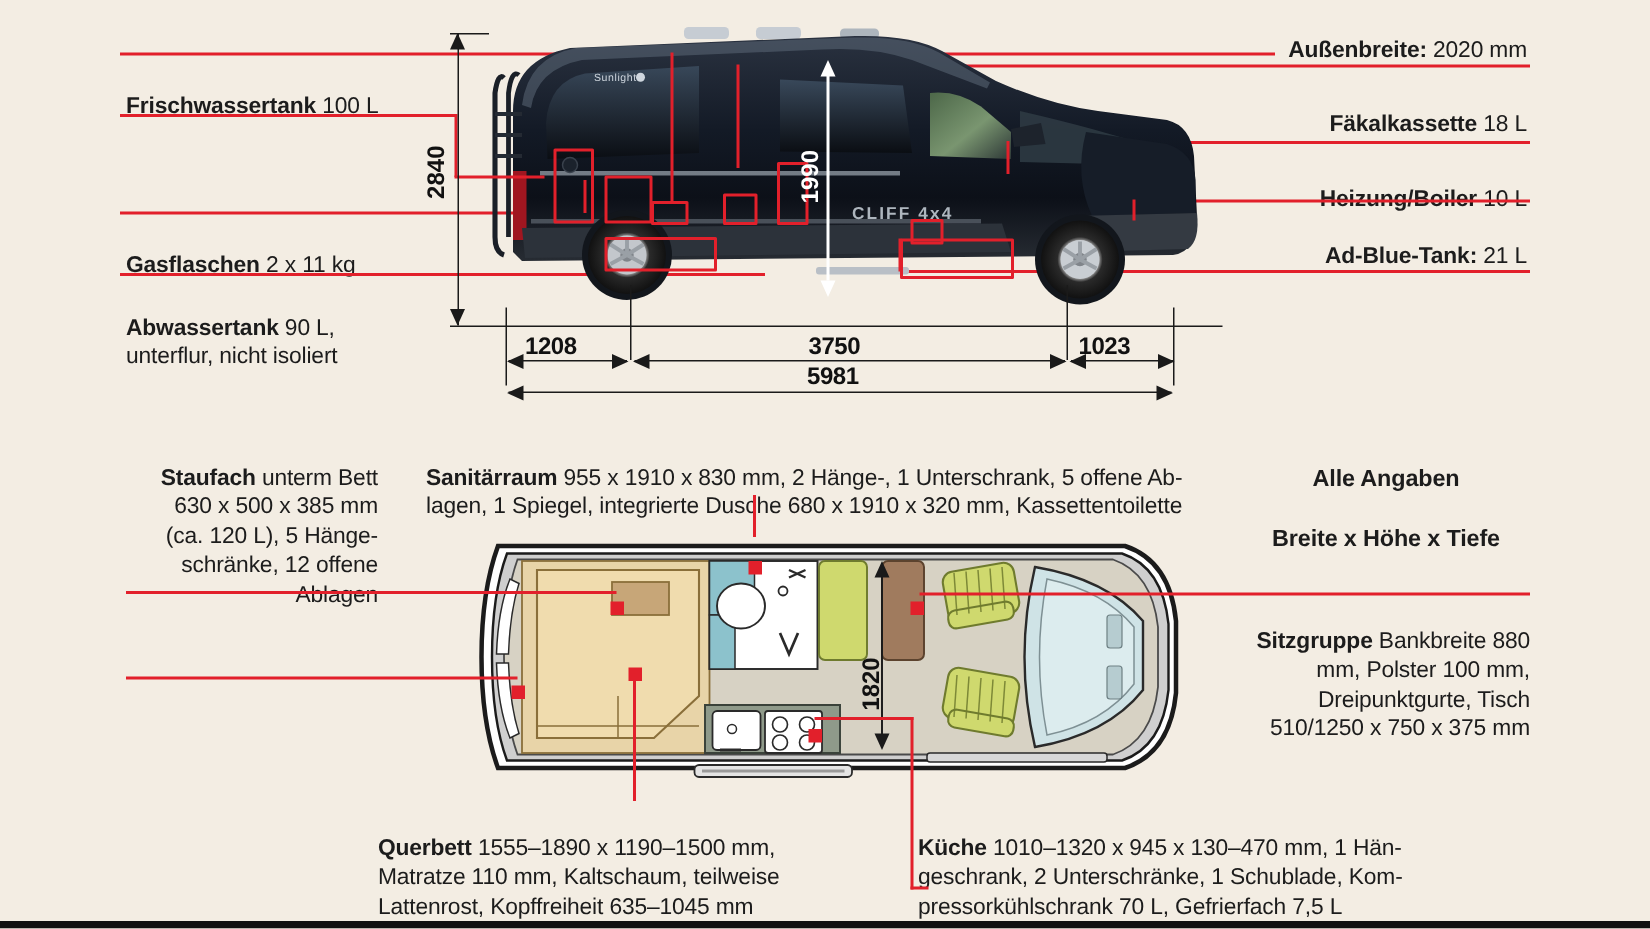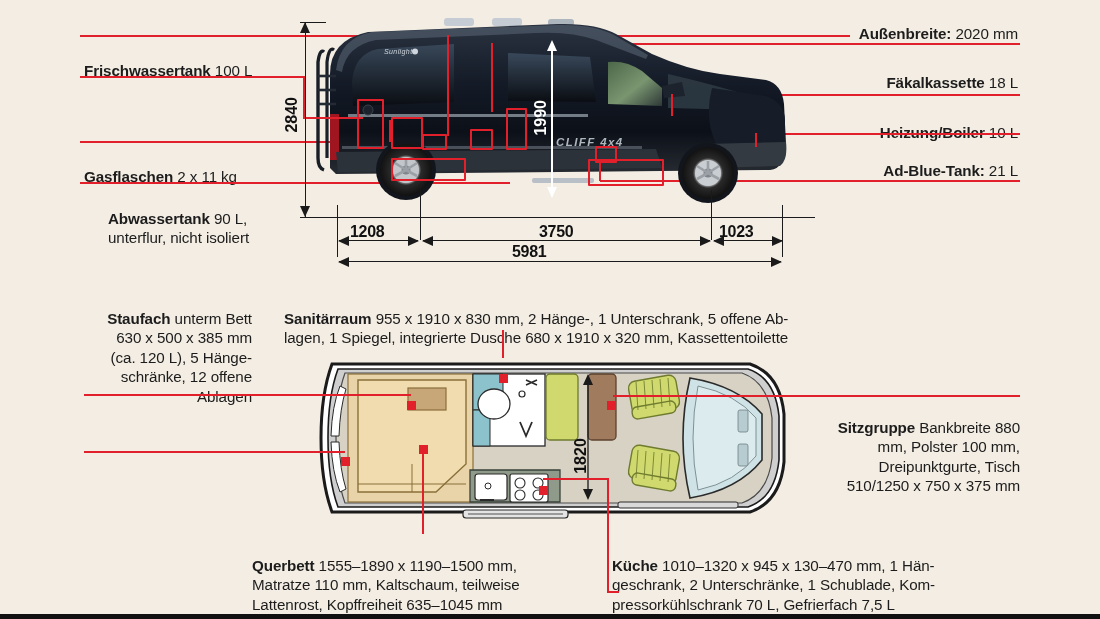--- a/index.html
+++ b/index.html
@@ -35,21 +35,21 @@
   .dimtxt.vert { writing-mode: vertical-rl; transform: rotate(180deg); letter-spacing: 0px; }
   .arrowL, .arrowR, .arrowU, .arrowD { position: absolute; width: 0; height: 0; }
   .arrowL { border-top: 5px solid transparent; border-bottom: 5px solid transparent; border-right: 11px solid #1a1a1a; }
   .arrowR { border-top: 5px solid transparent; border-bottom: 5px solid transparent; border-left: 11px solid #1a1a1a; }
   .arrowU { border-left: 5px solid transparent; border-right: 5px solid transparent; border-bottom: 11px solid #1a1a1a; }
   .arrowD { border-left: 5px solid transparent; border-right: 5px solid transparent; border-top: 11px solid #1a1a1a; }
   .arrowU.w { border-bottom-color: #fff; }
   .arrowD.w { border-top-color: #fff; }
 
   
-  #vehicle { position: absolute; left: 296px; top: 18px; width: 510px; height: 205px; font-style: italic; }
+  #vehicle { position: absolute; left: 308px; top: 18px; width: 510px; height: 205px; }
   .redbox { position: absolute; border: 2.6px solid #e2202b; border-radius: 1px; }
 
   
   #floor { position: absolute; left: 318px; top: 352px; width: 470px; height: 172px; }
 </style>
 </head>
 <body>
 
 <div id="root">
 
@@ -59,21 +59,21 @@
   </div>
 
   <div class="rline" style="left:80px; top:76px; width:224px;"></div>
 
   <div class="rline" style="left:80px; top:141px; width:310px;"></div>
   <div class="lbl" style="left:84px; top:147px; width:230px;">
     <b>Gasflaschen</b><span> 2 x 11 kg</span>
   </div>
 
   <div class="rline" style="left:80px; top:182px; width:430px;"></div>
-  <div class="lbl" style="left:84px; top:189px; width:250px;margin-left:24px;">
+  <div class="lbl" style="left:84px; top:189px; width:250px;">
     <b>Abwassertank</b><span> 90 L,
 unterflur, nicht isoliert</span>
   </div>
 
   <div class="lbl r" style="left:700px; top:4px; width:318px;">
     <b>Außenbreite:</b><span> 2020 mm</span>
   </div>
 
   <div class="rline" style="left:492px; top:43px; width:528px;"></div>
   <div class="lbl r" style="left:700px; top:53px; width:318px;">
@@ -240,35 +240,39 @@
   <div class="dimtxt c" style="left:539px; top:223px;">3750</div>
 
   <div class="dimline dimh" style="left:714px; top:240px; width:68px;"></div>
   <div class="arrowL" style="left:713px; top:236px;"></div>
   <div class="arrowR" style="left:772px; top:236px;"></div>
   <div class="dimtxt c" style="left:719px; top:223px;">1023</div>
 
   <div class="dimline dimh" style="left:339px; top:261px; width:442px;"></div>
   <div class="arrowL" style="left:338px; top:257px;"></div>
   <div class="arrowR" style="left:771px; top:257px;"></div>
-  <div class="dimtxt c" style="left:512px; top:243px;">5981</div>
+  <div class="dimtxt c" style="left:538px; top:243px;">5981</div>
 
   <div class="lbl r" style="left:62px; top:289px; width:190px;">
     <b>Staufach</b><span> unterm Bett
 630 x 500 x 385 mm
 (ca. 120 L), 5 Hänge-
 schränke, 12 offene
 Ablagen</span>
   </div>
 
   <div class="lbl" style="left:284px; top:289px; width:556px;">
     <b>Sanitärraum</b><span> 955 x 1910 x 830 mm, 2 Hänge-, 1 Unterschrank, 5 offene Ab-
 lagen, 1 Spiegel, integrierte Dusche 680 x 1910 x 320 mm, Kassettentoilette</span>
   </div>
 
+  <div class="lbl c big" style="left:828px; top:290px; width:192px; font-weight:bold;">
+    <span>Alle Angaben</span><br>
+    <span>Breite x Höhe x Tiefe</span>
+  </div>
 
   <div class="lbl r" style="left:808px; top:398px; width:212px;">
     <b>Sitzgruppe</b><span> Bankbreite 880
 mm, Polster 100 mm,
 Dreipunktgurte, Tisch
 510/1250 x 750 x 375 mm</span>
   </div>
 
 
   <div class="lbl" style="left:252px; top:536px; width:320px;">

